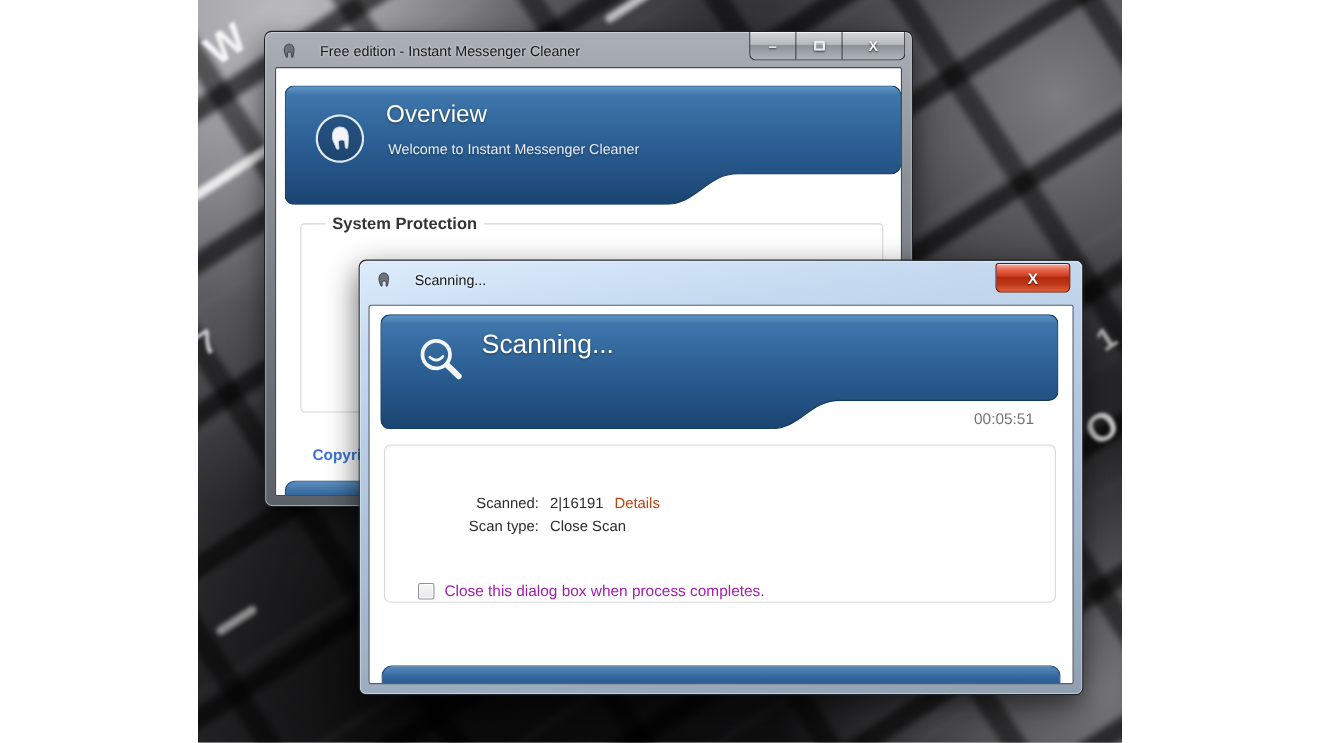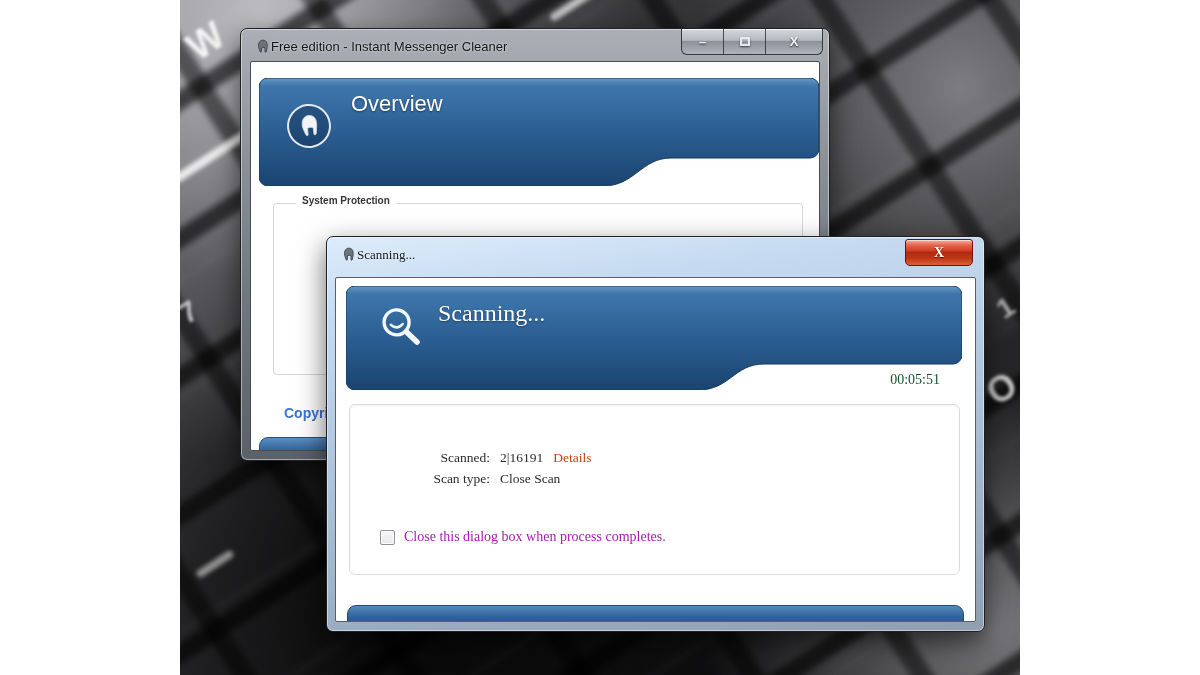--- a/index.html
+++ b/index.html
@@ -25,21 +25,21 @@
       repeating-linear-gradient(0deg, rgba(255,255,255,.05) 0 3px, rgba(0,0,0,0) 3px 98px);
   }
   .key-letter { position:absolute; color:rgba(255,255,255,.88); font-weight:bold;
     transform:rotate(-33deg); filter:blur(1.5px); }
   .streak { position:absolute; background:rgba(255,255,255,.82); transform:rotate(-33deg);
     filter:blur(2px); border-radius:4px; }
 
   
   .win { position:absolute; border-radius:7px; border:1px solid #1d2126;
          box-shadow: inset 0 0 0 1px rgba(255,255,255,.45), 0 10px 28px rgba(0,0,0,.6); }
-  .win-title { position:absolute; left:13px; top:9px; display:flex; align-items:center; gap:0; }
+  .win-title { position:absolute; left:13px; top:9px; display:flex; align-items:center; gap:20px; }
   .win-title-text { font-size:13px; color:#14161a; text-shadow:0 0 3px rgba(255,255,255,.7); }
   .app-ico { width:17px; height:17px; display:block; }
 
   
   .win-main { left:240px; top:28px; width:590px; height:433px;
     background: linear-gradient(#aab0b5 0%, #8b9197 30%, #70777e 62%, #5b6167 100%); }
   .win-main .client { position:absolute; left:9px; right:9px; top:32px; bottom:9px;
     background:#fff; border:1px solid #474d53; border-radius:2px; overflow:hidden; }
 
   .cap-group { position:absolute; top:0; right:6px; display:flex; height:26px;
@@ -55,48 +55,48 @@
 
   
   .banner { position:absolute; }
   .banner svg.shape { position:absolute; left:0; top:0; }
   .banner .b-icon { position:absolute; display:flex; align-items:center; justify-content:center; }
   .circle-ico { width:44px; height:44px; border-radius:50%; border:2px solid rgba(255,255,255,.88);
     background:rgba(8,28,52,.3); display:flex; align-items:center; justify-content:center;
     transform:rotate(-6deg); }
   .b-title { position:absolute; color:#fff; font-weight:normal; text-shadow:0 1px 2px rgba(0,0,0,.45); }
   .b-sub { position:absolute; color:#e8eef5; text-shadow:0 1px 2px rgba(0,0,0,.4); }
-  .b-timer { position:absolute; color:#14532d; font-size:14px; }
+  .b-timer { position:absolute; color:#737373; font-size:14px; }
 
   
   .groupbox { position:absolute; left:22px; right:16px; top:141px; height:172px;
     border:1px solid #d6d6d6; border-radius:4px; }
   .groupbox .legend { position:absolute; top:-9px; left:22px; background:#fff; padding:0 6px;
-    font-size:10px; font-weight:bold; color:#343434; }
+    font-size:15px; font-weight:bold; color:#343434; }
 
   .footer-link { position:absolute; left:33px; top:343px; font-size:14px; font-weight:bold;
     color:#3b74d6; cursor:pointer; }
   .bottom-bar { position:absolute; left:8px; right:8px; height:26px;
     border-radius:9px 9px 0 0; border:1px solid #24507f;
     background:linear-gradient(#5d8ebf, #38699e 45%, #2b5a8e); }
   .win-main .bottom-bar { top:375px; }
 
   
   .win-scan { left:326px; top:236px; width:659px; height:396px;
-    background: linear-gradient(172deg, #ddecfb 0%, #c6dbf1 16%, #abc0d6 55%, #8f9fb0 100%); font-family: Liberation Serif, serif; }
+    background: linear-gradient(172deg, #ddecfb 0%, #c6dbf1 16%, #abc0d6 55%, #8f9fb0 100%); }
   .win-scan .client { position:absolute; left:8px; right:8px; top:40px; bottom:9px;
     background:#fff; border:1px solid #565f6a; border-radius:2px; overflow:hidden; }
   .close-red { position:absolute; top:2px; right:11px; width:68px; height:27px;
     border:1px solid #6e1407; border-radius:3px 3px 5px 5px;
     background: linear-gradient(#f6b2a4 0%, #e5684f 20%, #ce3a1e 45%, #ae2a0f 48%, #bd3515 72%, #dd6038 100%);
     box-shadow: inset 0 1px 0 rgba(255,255,255,.55);
     display:flex; align-items:center; justify-content:center;
     color:#fff; font-weight:bold; font-size:14px; text-shadow:0 1px 1px #5c0f04; cursor:default; }
 
-  .details-panel { position:absolute; left:13px; right:15px; top:126px; height:171px;
+  .details-panel { position:absolute; left:13px; right:15px; top:126px; height:144px;
     background:#fff; border:1px solid #dadada; border-radius:6px;
     box-shadow: inset 0 1px 3px rgba(0,0,0,.05); padding-left: 36px; }
   .rows { position:absolute; left:20px; top:42px; }
   .drow { display:flex; height:21px; align-items:center; font-size:13.5px; color:#2c2c2c; }
   .drow .lbl { width:120px; text-align:right; margin-right:10px; }
   .drow .val { white-space:pre; }
   .drow .lnk { margin-left:10px; color:#c2410c; cursor:pointer; }
   .cb-row { position:absolute; left:30px; top:124px; display:flex; align-items:center; gap:9px; }
   .cb-box { width:15px; height:15px; border:1px solid #8f9399; border-radius:2px;
     background:linear-gradient(#f6f6f6, #e9e9e9); box-shadow: inset 0 0 0 1px #fdfdfd; cursor:pointer; }
@@ -157,20 +157,21 @@
         </svg>
         <div class="b-icon" style="left:28px; top:26px;">
           <div class="circle-ico">
             <svg width="28" height="28" viewBox="0 0 24 24">
               <path d="M6.5,13 C5.5,6 9,3 12.5,3 C17,3 19.5,6.5 18.5,13 L17.5,19 C17,20.5 15.5,20.5 15.5,19
                        L15.5,14 C14,13 12,13 10.5,14 L10.5,19 C10.5,20.5 9,20.5 8.5,19 Z" fill="#f2f5f8" stroke="#c6d2dd" stroke-width="0.8"></path>
             </svg>
           </div>
         </div>
         <span class="b-title" style="left:92px; top:13px; font-size:22px;">Overview</span>
+        <span class="b-sub" style="left:94px; top:50px; font-size:13px;">Welcome to Instant Messenger Cleaner</span>
       </div>
 
       <div class="groupbox">
         <span class="legend">System Protection</span>
       </div>
 
       <span class="footer-link">Copyright</span>
 
       <div class="bottom-bar"></div>
     </div>

